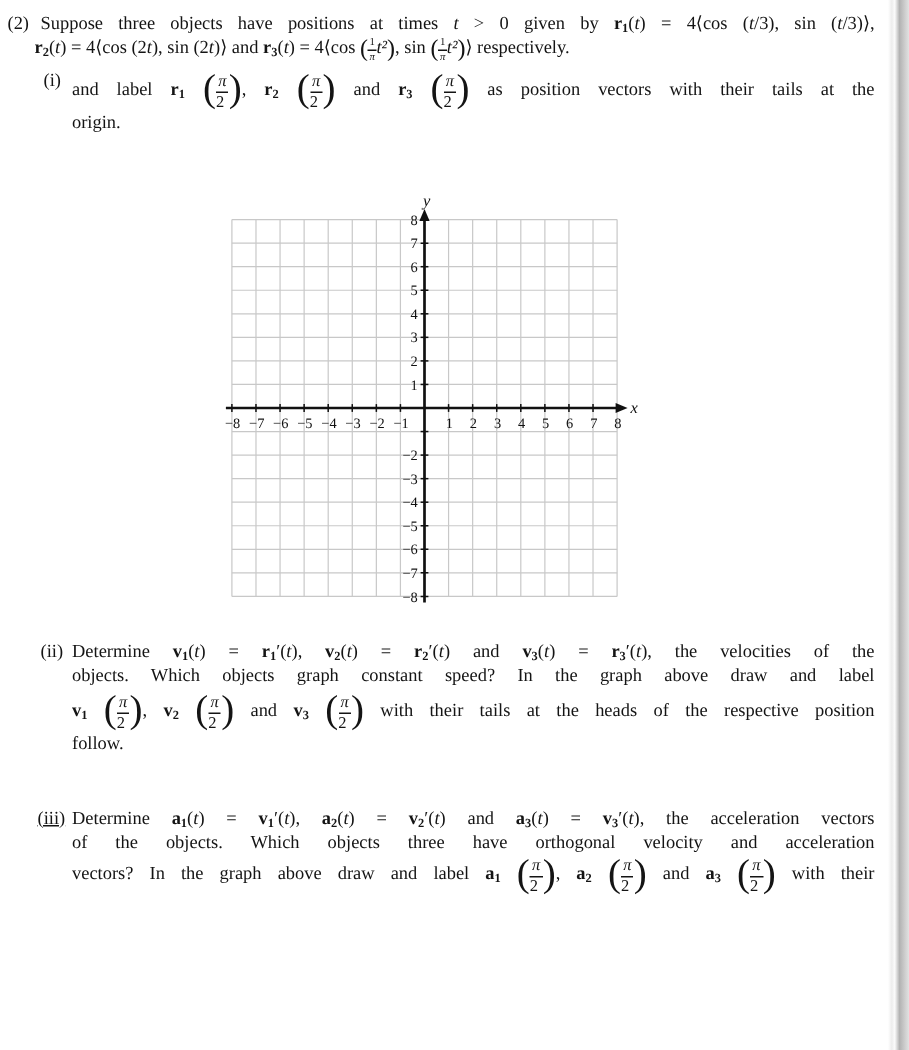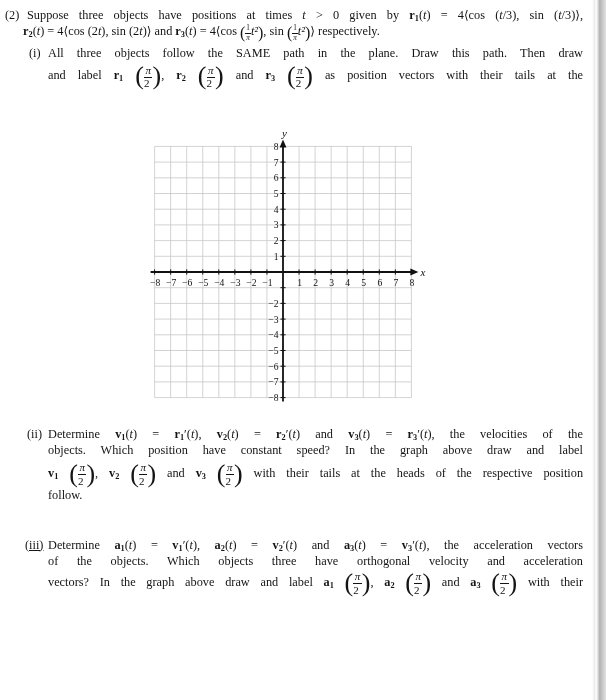--- a/index.html
+++ b/index.html
@@ -37,22 +37,22 @@
 
   <div class="plabel" style="left:5px;top:7px;">(2)</div>
 
   <div class="block" id="intro" style="left:23px;top:7px;width:560px;">
     <div class="ln just ind"><span>Suppose three objects have positions at times </span><span class="i">t</span><span> &gt; 0 given by </span><span class="b">r</span><span class="bsub">1</span><span>(</span><span class="i">t</span><span>) = 4</span><span class="ang">⟨</span><span>cos (</span><span class="i">t</span><span>/3), sin (</span><span class="i">t</span><span>/3)</span><span class="ang">⟩</span><span>,</span></div>
     <div class="ln"><span class="b">r</span><span class="bsub">2</span><span>(</span><span class="i">t</span><span>) = 4</span><span class="ang">⟨</span><span>cos (2</span><span class="i">t</span><span>), sin (2</span><span class="i">t</span><span>)</span><span class="ang">⟩</span><span> and </span><span class="b">r</span><span class="bsub">3</span><span>(</span><span class="i">t</span><span>) = 4</span><span class="ang">⟨</span><span>cos </span><span class="mp">(</span><span class="sfrac"><span class="fn ">1</span><span class="fd i">π</span></span><span class="i">t²</span><span class="mp">)</span><span>, sin </span><span class="mp">(</span><span class="sfrac"><span class="fn ">1</span><span class="fd i">π</span></span><span class="i">t²</span><span class="mp">)</span><span class="ang">⟩</span><span> respectively.</span></div>
   </div>
 
   <div class="block" style="left:48px;top:44.5px;width:535px;">
     <div class="plabel" style="left:-19px;top:0;">(i)</div>
-    <div class="ln just"><span>All three objects follow the SAME path in the plane. Draw this path. Then draw</span></div>
     <div class="ln tall just"><span>and label </span><span class="b">r</span><span class="bsub">1</span><span> </span><span class="bigo">(</span><span class="frac"><span class="fn i">π</span><span class="fd ">2</span></span><span class="bigc">)</span><span>, </span><span class="b">r</span><span class="bsub">2</span><span> </span><span class="bigo">(</span><span class="frac"><span class="fn i">π</span><span class="fd ">2</span></span><span class="bigc">)</span><span> and </span><span class="b">r</span><span class="bsub">3</span><span> </span><span class="bigo">(</span><span class="frac"><span class="fn i">π</span><span class="fd ">2</span></span><span class="bigc">)</span><span> as position vectors with their tails at the</span></div>
+    <div class="ln"><span>origin.</span></div>
   </div>
 
   <div class="graphwrap">
     <svg id="grid-svg" width="300" height="300">
         <line x1="14.599999999999994" y1="272.6" x2="14.599999999999994" y2="21.400000000000006" stroke="#c8c8c8" stroke-width="0.8"></line>
         <line x1="30.64999999999999" y1="272.6" x2="30.64999999999999" y2="21.400000000000006" stroke="#c8c8c8" stroke-width="0.8"></line>
         <line x1="46.69999999999999" y1="272.6" x2="46.69999999999999" y2="21.400000000000006" stroke="#c8c8c8" stroke-width="0.8"></line>
         <line x1="62.75" y1="272.6" x2="62.75" y2="21.400000000000006" stroke="#c8c8c8" stroke-width="0.8"></line>
         <line x1="78.8" y1="272.6" x2="78.8" y2="21.400000000000006" stroke="#c8c8c8" stroke-width="0.8"></line>
         <line x1="94.85" y1="272.6" x2="94.85" y2="21.400000000000006" stroke="#c8c8c8" stroke-width="0.8"></line>
@@ -152,21 +152,21 @@
         <text x="138.5" y="260.29999999999995" text-anchor="end" font-size="9.6" fill="#111111">−7</text>
         <text x="138.5" y="276" text-anchor="end" font-size="9.6" fill="#111111">−8</text>
         <text x="280.4" y="150.5" font-style="italic" font-size="11" fill="#111111">x</text>
         <text x="144.5" y="12.400000000000006" text-anchor="middle" font-style="italic" font-size="11" fill="#111111">y</text>
       </svg>
   </div>
 
   <div class="block" style="left:48px;top:425.5px;width:535px;">
     <div class="plabel" style="left:-21px;top:0;text-align:center;">(ii)</div>
     <div class="ln just"><span>Determine </span><span class="b">v</span><span class="bsub">1</span><span>(</span><span class="i">t</span><span>) = </span><span class="b">r</span><span class="bsub">1</span><span>′(</span><span class="i">t</span><span>), </span><span class="b">v</span><span class="bsub">2</span><span>(</span><span class="i">t</span><span>) = </span><span class="b">r</span><span class="bsub">2</span><span>′(</span><span class="i">t</span><span>) and </span><span class="b">v</span><span class="bsub">3</span><span>(</span><span class="i">t</span><span>) = </span><span class="b">r</span><span class="bsub">3</span><span>′(</span><span class="i">t</span><span>), the velocities of the</span></div>
-    <div class="ln just"><span>objects. Which position have constant speed? In the graph above draw and label</span></div>
+    <div class="ln just"><span>objects. Which objects graph constant speed? In the graph above draw and label</span></div>
     <div class="ln tall just"><span class="b">v</span><span class="bsub">1</span><span> </span><span class="bigo">(</span><span class="frac"><span class="fn i">π</span><span class="fd ">2</span></span><span class="bigc">)</span><span>, </span><span class="b">v</span><span class="bsub">2</span><span> </span><span class="bigo">(</span><span class="frac"><span class="fn i">π</span><span class="fd ">2</span></span><span class="bigc">)</span><span> and </span><span class="b">v</span><span class="bsub">3</span><span> </span><span class="bigo">(</span><span class="frac"><span class="fn i">π</span><span class="fd ">2</span></span><span class="bigc">)</span><span> with their tails at the heads of the respective position</span></div>
     <div class="ln"><span>follow.</span></div>
   </div>
 
   <div class="block" style="left:48px;top:536.5px;width:535px;">
     <div class="plabel" style="left:-23px;top:0;text-decoration:underline;">(iii)</div>
     <div class="ln just"><span>Determine </span><span class="b">a</span><span class="bsub">1</span><span>(</span><span class="i">t</span><span>) = </span><span class="b">v</span><span class="bsub">1</span><span>′(</span><span class="i">t</span><span>), </span><span class="b">a</span><span class="bsub">2</span><span>(</span><span class="i">t</span><span>) = </span><span class="b">v</span><span class="bsub">2</span><span>′(</span><span class="i">t</span><span>) and </span><span class="b">a</span><span class="bsub">3</span><span>(</span><span class="i">t</span><span>) = </span><span class="b">v</span><span class="bsub">3</span><span>′(</span><span class="i">t</span><span>), the acceleration vectors</span></div>
     <div class="ln just"><span>of the objects. Which objects three have orthogonal velocity and acceleration</span></div>
     <div class="ln tall3 just"><span>vectors? In the graph above draw and label </span><span class="b">a</span><span class="bsub">1</span><span> </span><span class="bigo">(</span><span class="frac"><span class="fn i">π</span><span class="fd ">2</span></span><span class="bigc">)</span><span>, </span><span class="b">a</span><span class="bsub">2</span><span> </span><span class="bigo">(</span><span class="frac"><span class="fn i">π</span><span class="fd ">2</span></span><span class="bigc">)</span><span> and </span><span class="b">a</span><span class="bsub">3</span><span> </span><span class="bigo">(</span><span class="frac"><span class="fn i">π</span><span class="fd ">2</span></span><span class="bigc">)</span><span> with their</span></div>
   </div>

